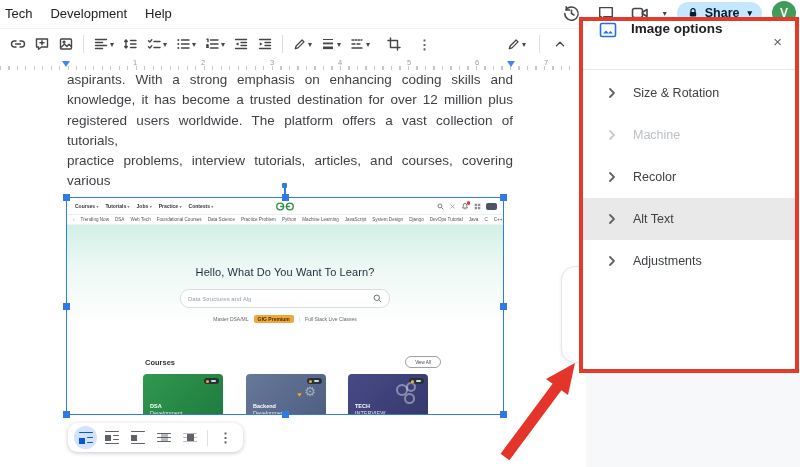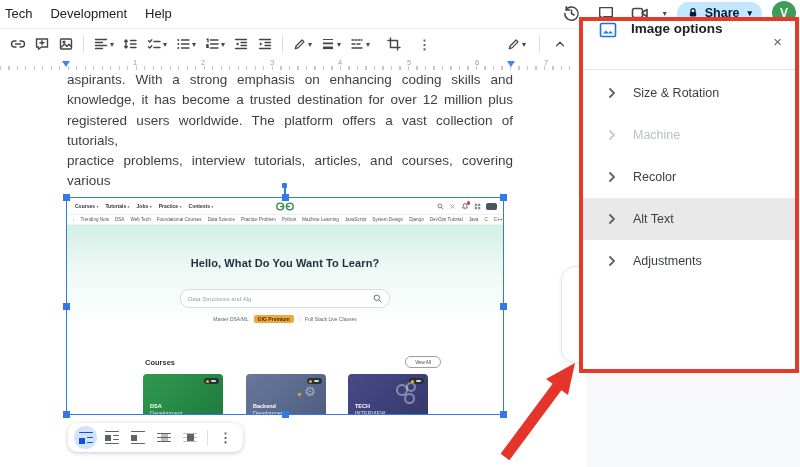--- a/index.html
+++ b/index.html
@@ -51,21 +51,21 @@
   .gfg-nav{position:absolute;left:0;top:0;width:100%;height:17px;background:#fff;border-bottom:1px solid #efefef;
            display:flex;align-items:center;padding:0 8px;box-sizing:border-box}
   .gfg-nav-items{display:flex;gap:7px;font-size:5px;color:#333;font-weight:600}
   .gfg-nav-items .cv{color:#888;font-size:4px}
   .gfg-logo{position:absolute;left:50%;transform:translateX(-50%);top:3px}
   .gfg-right{position:absolute;right:6px;top:4px;display:flex;align-items:center;gap:5px}
   .gfg-subnav{position:absolute;left:0;top:17px;width:100%;height:10px;background:#fff;border-bottom:1px solid #f1f1f1;
       display:flex;align-items:center;gap:6px;padding:0 6px;font-size:4.6px;color:#555;white-space:nowrap;overflow:hidden;box-sizing:border-box}
   .gfg-hero{position:absolute;left:0;top:27px;width:100%;height:127px;
       background:linear-gradient(180deg,#d2efe6 0%,#ecf8f4 32%,#ffffff 78%)}
-  .hero-h{margin-top:32px;text-align:center;font-size:11px;font-weight:700;color:#1f2d3d;letter-spacing:.1px}
+  .hero-h{margin-top:41px;text-align:center;font-size:11px;font-weight:400;color:#1f2d3d;letter-spacing:.1px}
   .hero-search{position:absolute;left:50%;transform:translateX(-50%);top:64px;width:210px;height:19px;background:#fff;
       border:1px solid #d8dde2;border-radius:9px;display:flex;align-items:center;padding:0 7px;box-sizing:border-box}
   .hero-search .ph{font-size:6px;color:#9aa0a6;flex:1}
   .hero-chips{position:absolute;left:0;top:90px;width:100%;display:flex;justify-content:center;align-items:center;gap:5px;
       font-size:5px;color:#666}
   .chip-orange{background:#f2a73b;color:#402f05;border-radius:2px;padding:1px 4px;font-weight:700}
   .chip-sep{color:#ccc}
   .gfg-courses{position:absolute;left:0;top:154px;width:100%;height:62px;background:#fff}
   .courses-label{position:absolute;left:78px;top:6px;font-size:7.5px;font-weight:700;color:#333}
   .viewall{position:absolute;left:338px;top:4px;width:34px;height:10px;border:1px solid #9aa0a6;border-radius:6px;

